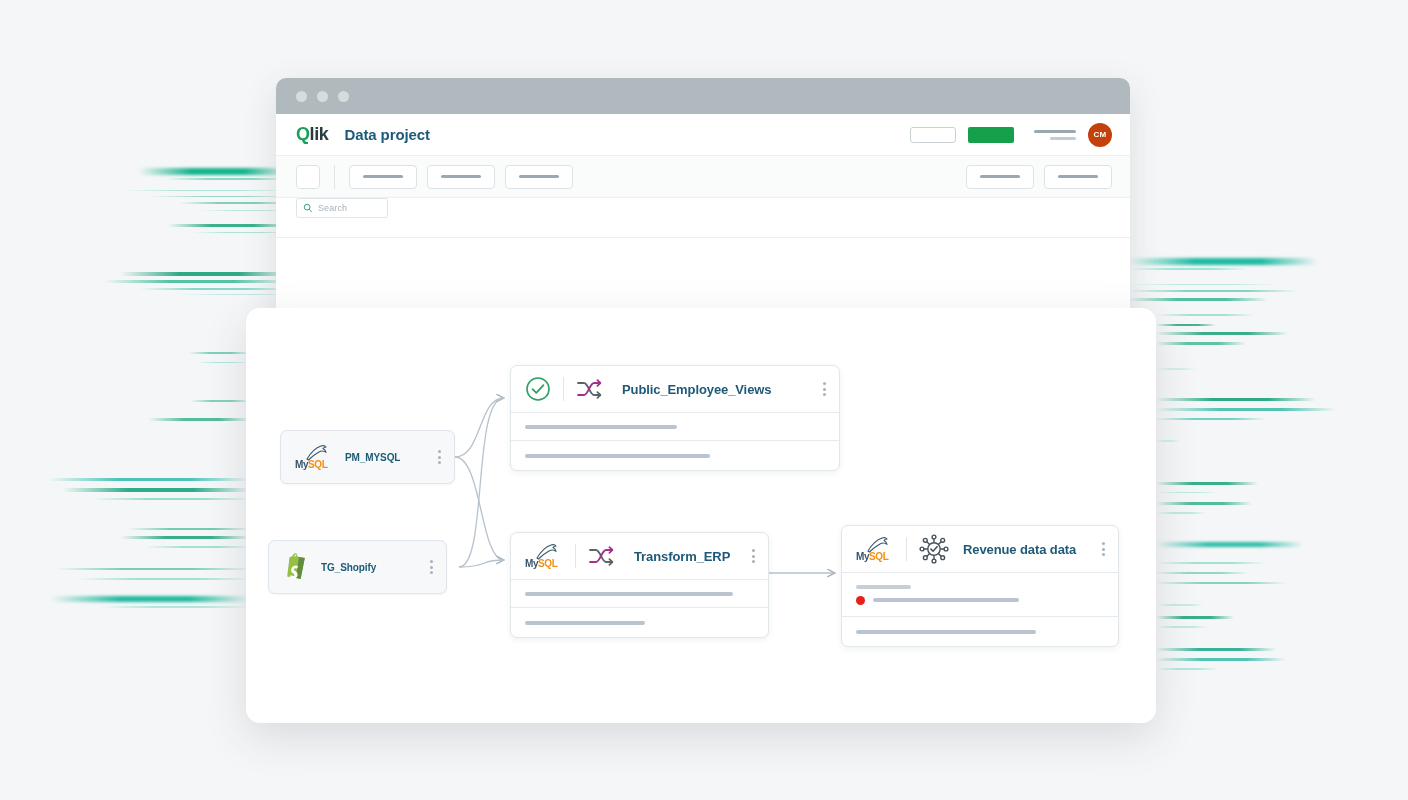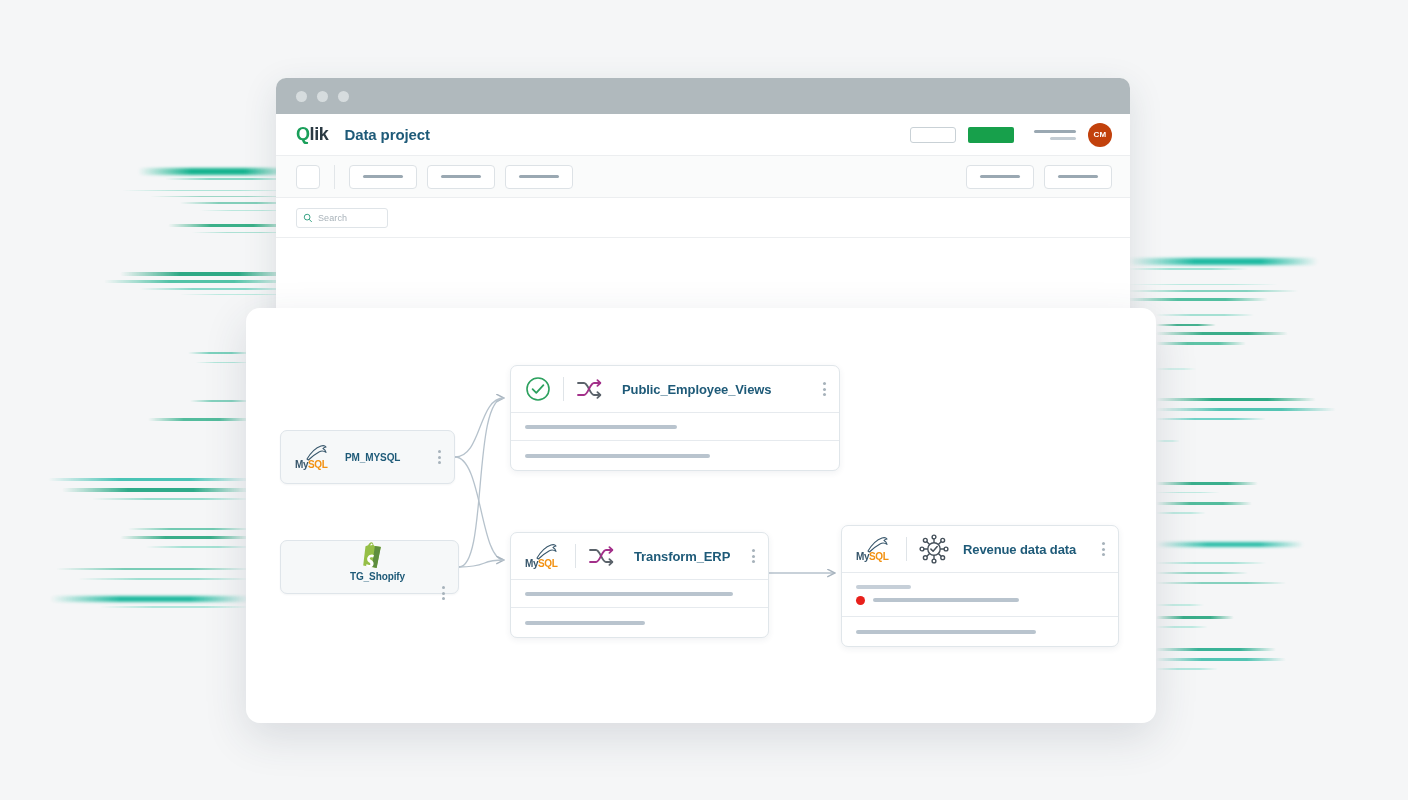--- a/index.html
+++ b/index.html
@@ -161,21 +161,21 @@
     background: #9aa8b2;
   }
   .tb-right { margin-left: auto; display: flex; gap: 10px; }
 
   
   .search-row {
     height: 40px;
     background: #fff;
     border-bottom: 1px solid #eceef0;
     display: flex;
-    align-items: center;
+    align-items: flex-start;
     padding-left: 20px;
   }
   .search-box {
     width: 92px; height: 20px;
     border: 1px solid #dfe4e8;
     border-radius: 3px;
     background: #fff;
     display: flex;
     align-items: center;
     gap: 5px;
@@ -476,21 +476,21 @@
         <span class="txt"><span class="my">My</span><span class="sql">SQL</span></span>
       </div>
       <span class="name">PM_MYSQL</span>
       <span class="kebab">
           <span></span>
           <span></span>
           <span></span>
         </span>
     </div>
 
-    <div class="src-node" style="left:34px; top:232px; width:179px;flex-direction:column;">
+    <div class="src-node" style="left:22px; top:232px; width:179px;">
       <span>
         <svg width="26" height="30" viewBox="0 0 26 30">
           <path d="M12.6,1.2 C11,1.2 9.8,2.6 9.1,4.3 L7.2,4.9 C6.5,5.1 6.5,5.2 6.4,5.9 L4.2,24.4 L17.6,27 L21.8,5.9 C21.8,5.9 16.2,5.1 15.9,5.1 C15.7,5 15,4.3 14.4,3.7 C14.2,2.2 13.6,1.2 12.6,1.2 Z" fill="#95bf47"></path>
           <path d="M15.9,5.1 L21.8,5.9 L17.6,27 L12.9,25.8 L15.9,5.1 Z" fill="#5e8e3e"></path>
           <path d="M12.6,2.6 C12.1,2.6 11.6,3.4 11.2,4.6 L13.5,4 C13.4,3 13.1,2.6 12.6,2.6 Z" fill="#fff"></path>
           <path d="M15,14.2 L14.2,16.6 C14.2,16.6 13.4,16.1 12.3,16.2 C10.8,16.3 10.7,17.2 10.8,17.5 C10.9,18.9 14.4,19.2 14.6,22.3 C14.7,24.7 13.3,26.3 11.1,26.4 C8.6,26.6 7.1,25.1 7.1,25.1 L7.6,23 C7.6,23 9.1,24.1 10.3,24 C11.1,24 11.4,23.4 11.4,22.9 C11.3,21.1 8.4,21.2 8.2,18.4 C8,16 9.6,13.6 13,13.4 C14.3,13.3 15,14.2 15,14.2 Z" fill="#fff"></path>
         </svg>
       </span>
       <span class="name">TG_Shopify</span>
       <span class="kebab">

